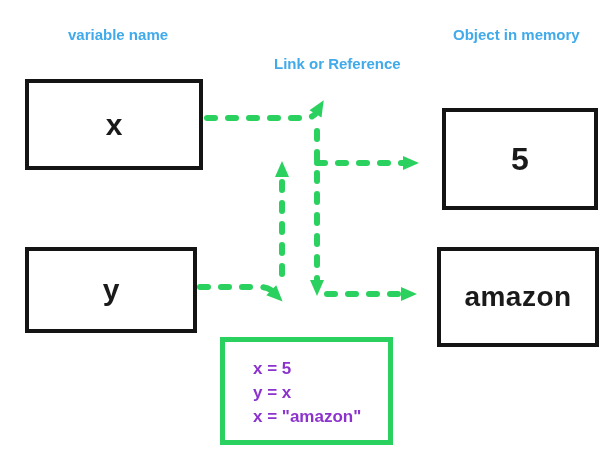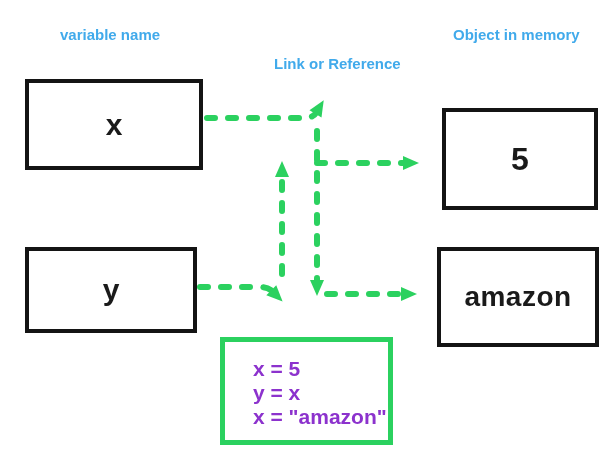--- a/index.html
+++ b/index.html
@@ -11,21 +11,21 @@
     font-family:"Liberation Sans", sans-serif;
   }
   .lbl{
     position:absolute;
     color:#41aaeb;
     font-weight:bold;
     font-size:15px;
     letter-spacing:0px;
     white-space:nowrap;
   }
-  #lbl-variable-name{left:60px;top:26px;}
+  #lbl-variable-name{left:68px;top:26px;}
   #lbl-link-reference{left:274px;top:55px;}
   #lbl-object-memory{left:453px;top:26px;}
 
   .nodebox{
     position:absolute;
     box-sizing:border-box;
     border:4px solid #141414;
     background:#ffffff;
     display:flex;align-items:center;justify-content:center;
     font-weight:bold;color:#1a1a1a;
@@ -50,21 +50,21 @@
   #code-box{
     position:absolute;
     box-sizing:border-box;
     left:220px;top:337px;width:173px;height:108px;
     border:5px solid #2bd15f;
     background:#ffffff;
     padding:15px 0 0 28px;
   }
   .code-line{
     color:#8c32cd;
-    font-size:21px;
+    font-size:17px;
     font-weight:bold;
     line-height:24px;
     white-space:nowrap;
     text-shadow:-1px -1px 0 #fff,1px -1px 0 #fff,-1px 1px 0 #fff,1px 1px 0 #fff,0 0 4px #fff;
   }
 </style>
 </head>
 <body>
 
 <div id="canvas">

